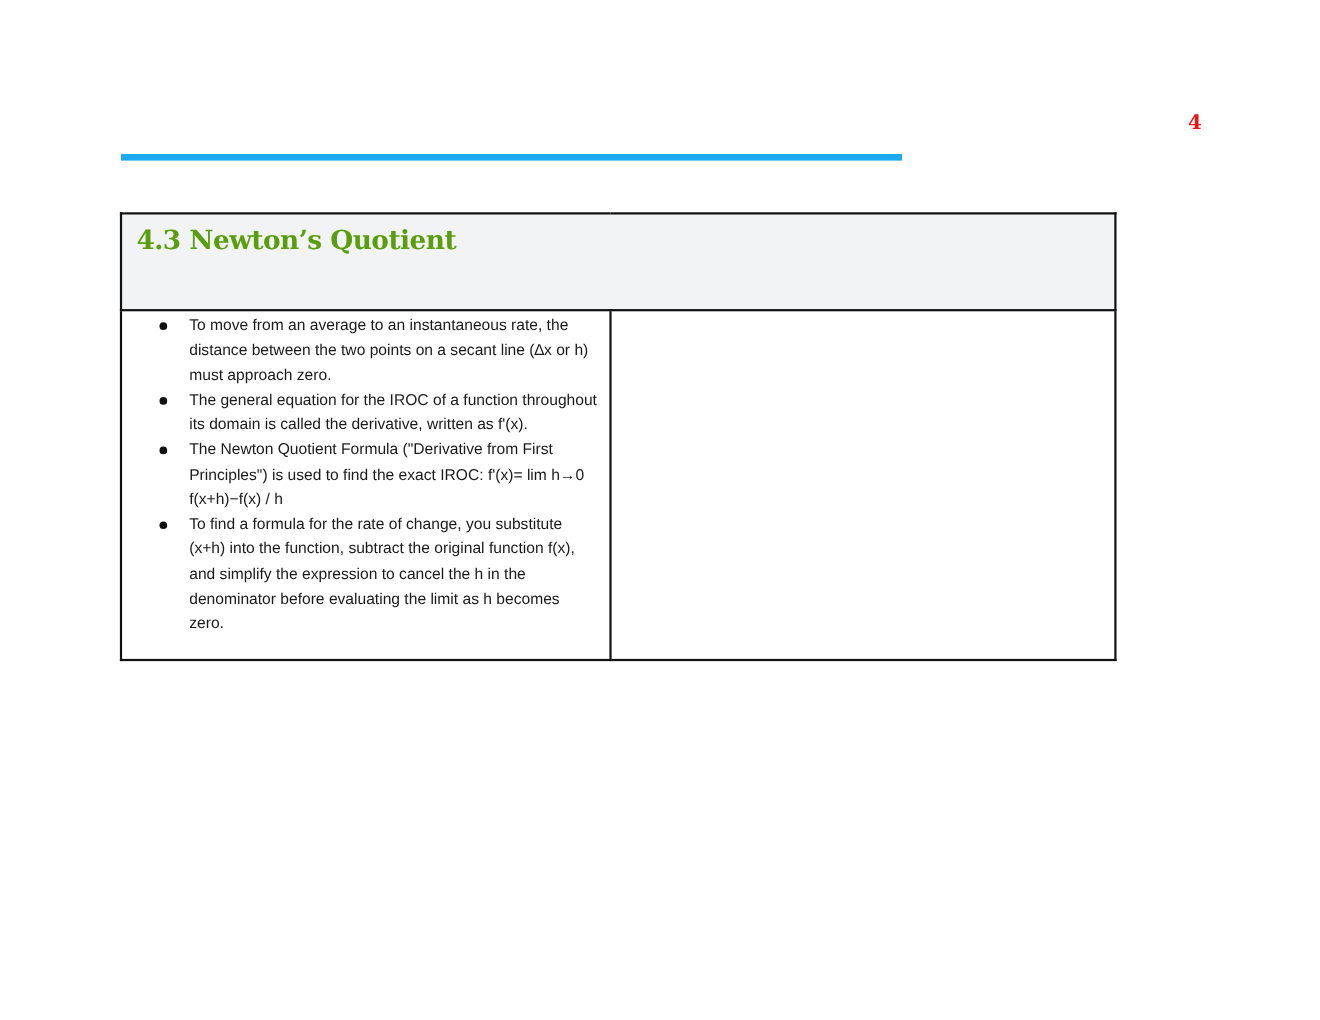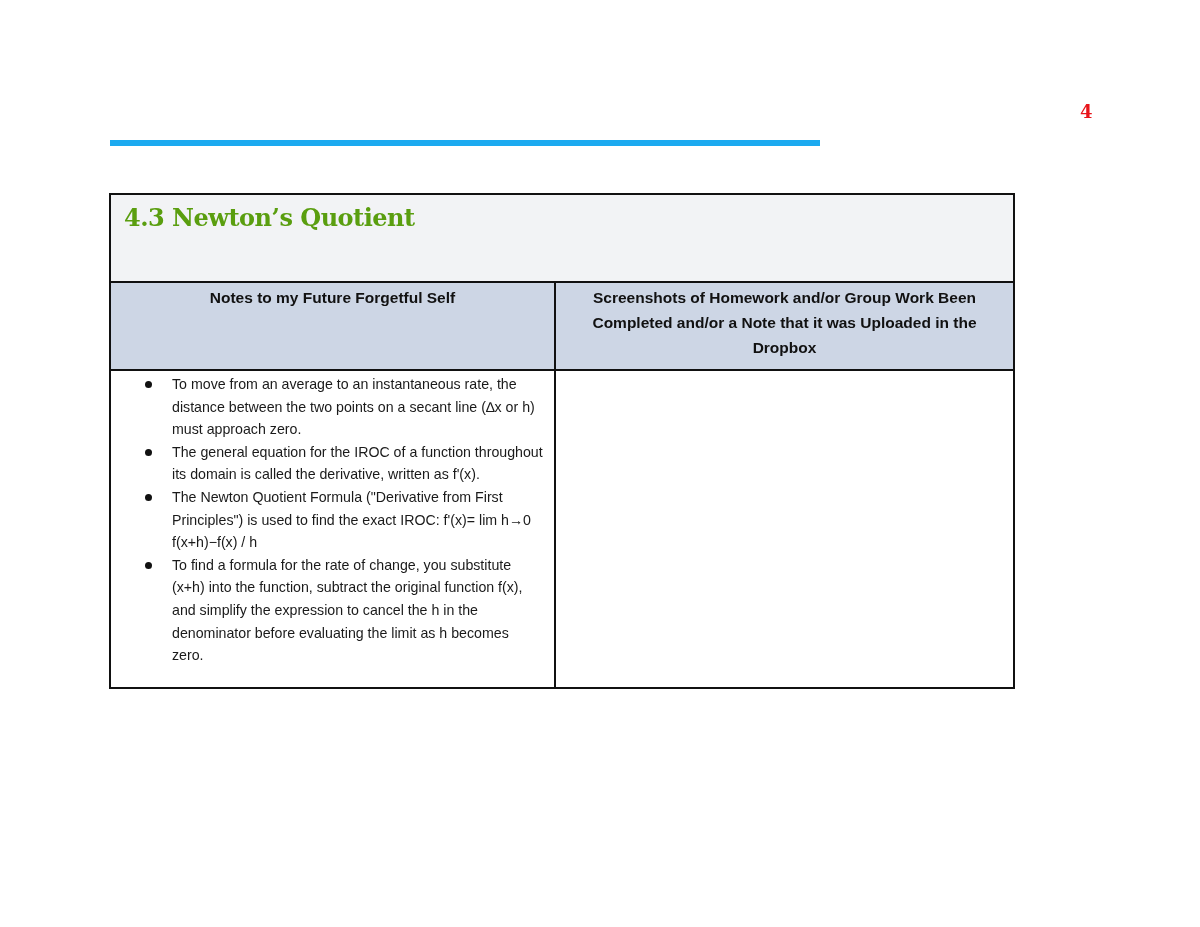--- a/index.html
+++ b/index.html
@@ -29,28 +29,20 @@
     <col style="width:445px">
     <col style="width:459px">
   </colgroup>
   <tbody>
       <tr>
     <td class="title-cell" colspan="2">
       <div class="title">4.3 Newton’s Quotient</div>
     </td>
   </tr>
   <tr>
-    <td class="header-cell">
-      <div class="header-text">Notes to my Future Forgetful Self</div>
-    </td>
-    <td class="header-cell">
-      <div class="header-text">Screenshots of Homework and/or Group Work Been Completed and/or a Note that it was Uploaded in the Dropbox</div>
-    </td>
-  </tr>
-  <tr>
     <td class="notes-cell">
       <ul class="notes">
         <li><span class="bullet"></span><span>To move from an average to an instantaneous rate, the distance between the two points on a secant line (∆x or h) must approach zero.</span></li>
         <li><span class="bullet"></span><span>The general equation for the IROC of a function throughout its domain is called the derivative, written as f'(x).</span></li>
         <li><span class="bullet"></span><span>The Newton Quotient Formula ("Derivative from First Principles") is used to find the exact IROC: f'(x)= lim h→0 f(x+h)−f(x) / h</span></li>
         <li><span class="bullet"></span><span>To find a formula for the rate of change, you substitute (x+h) into the function, subtract the original function f(x), and simplify the expression to cancel the h in the denominator before evaluating the limit as h becomes zero.</span></li>
       </ul>
     </td>
     <td class="shots-cell">
       <div></div>

